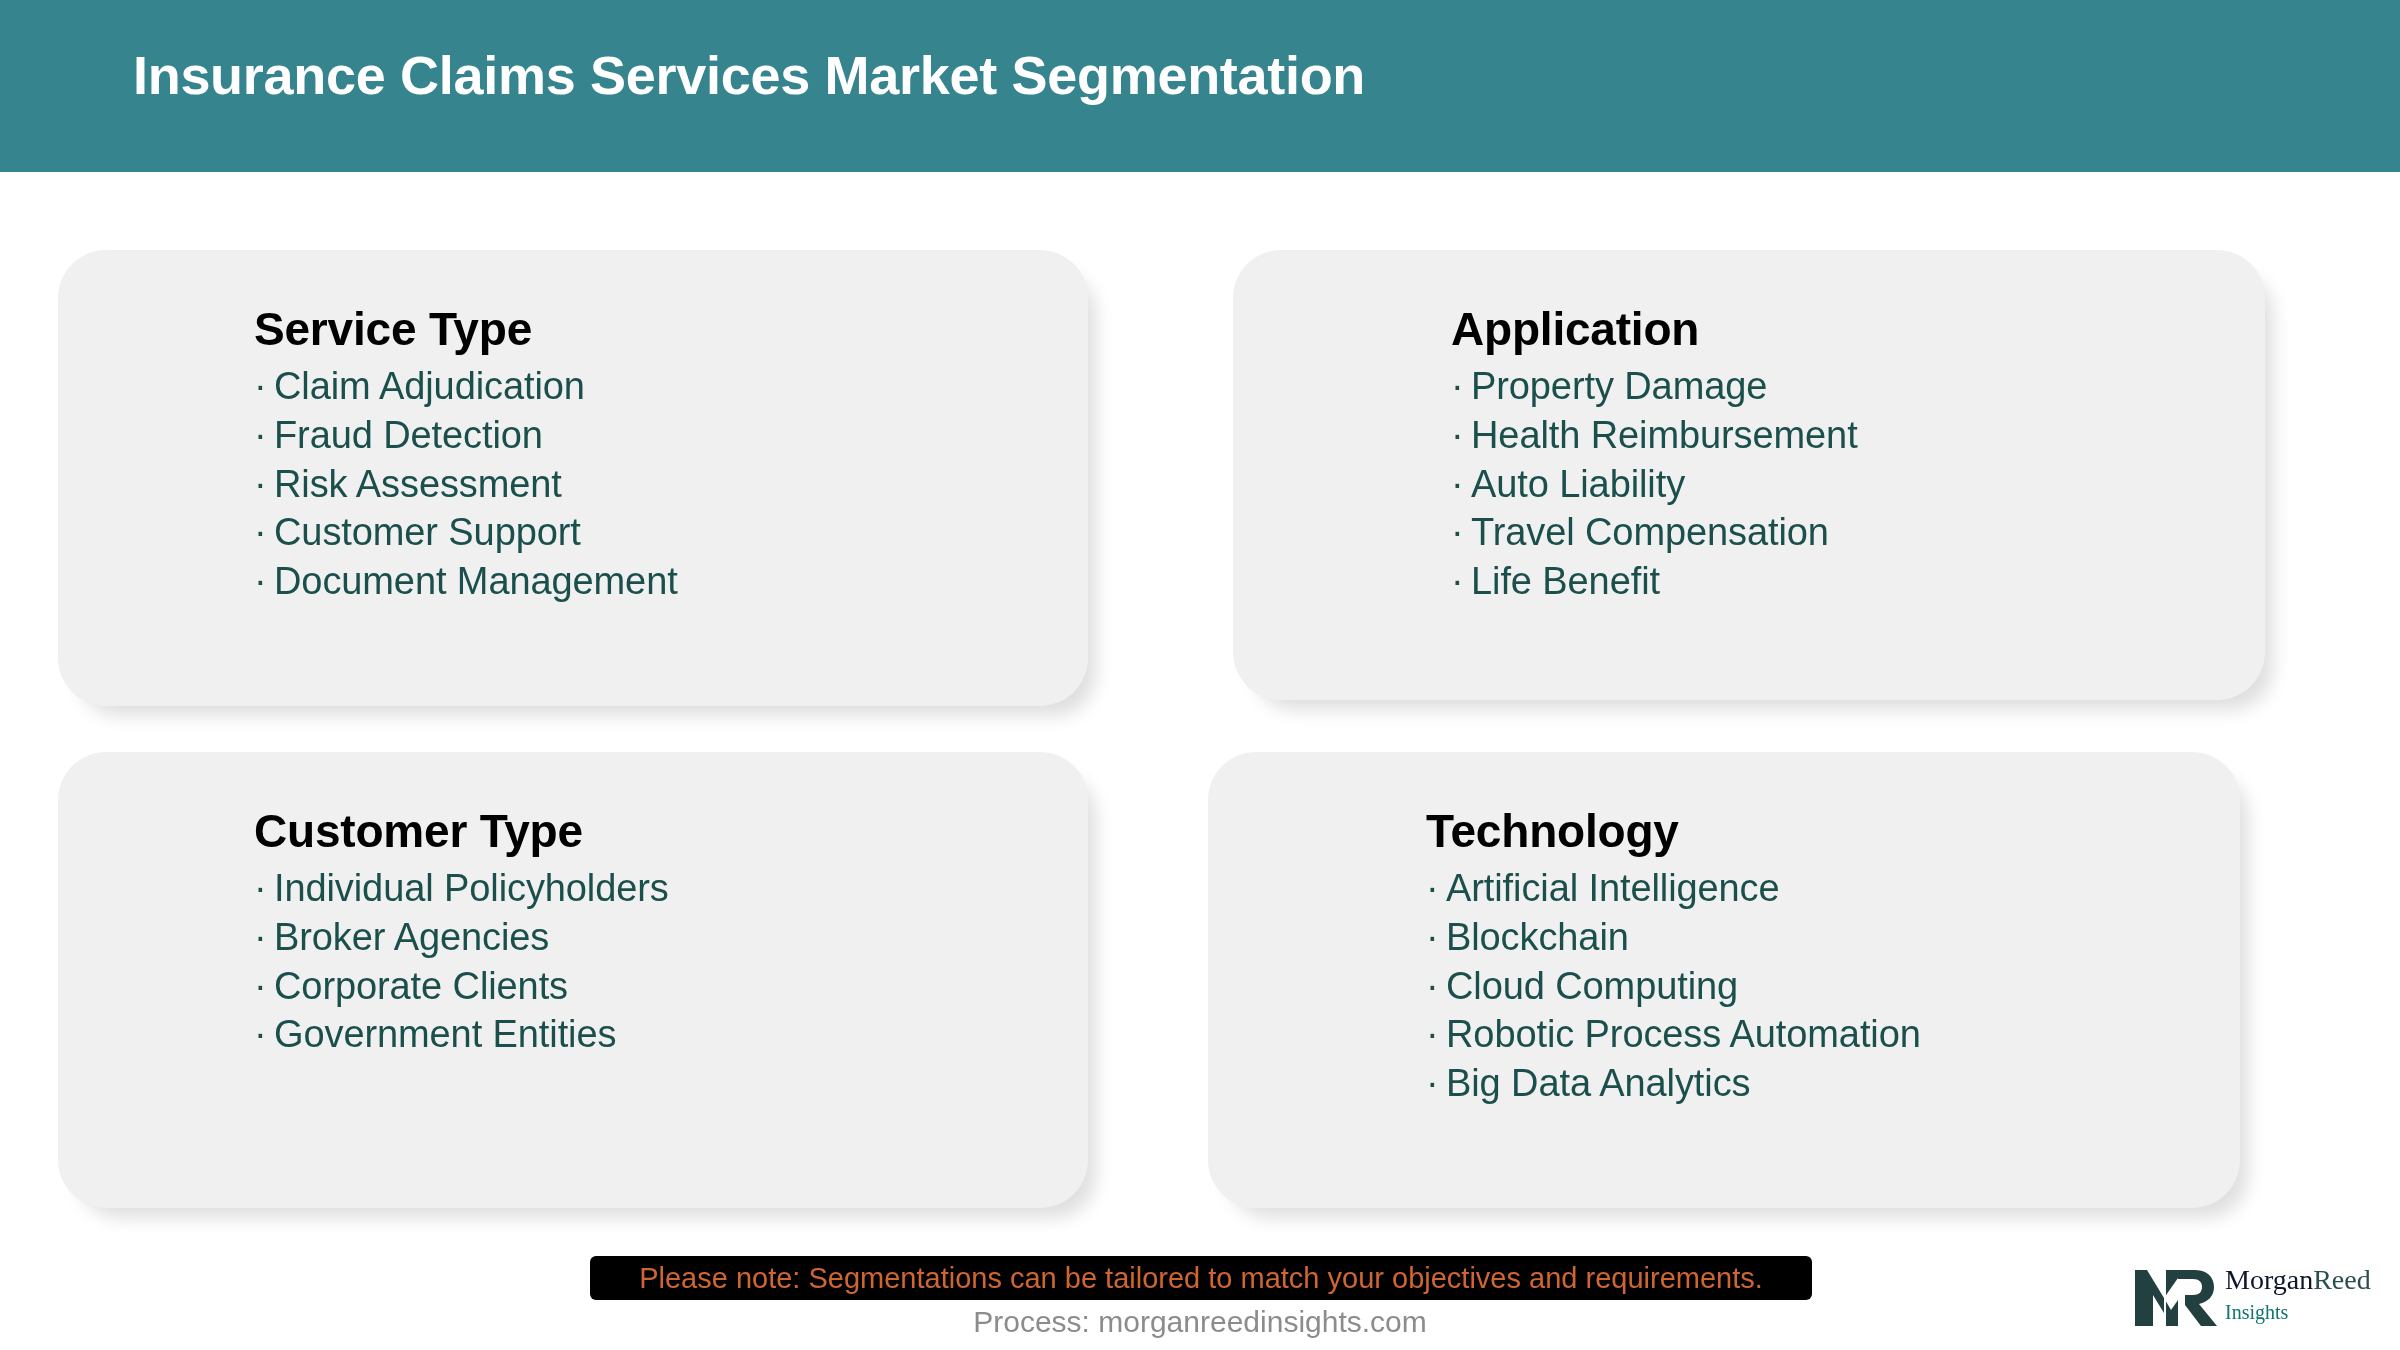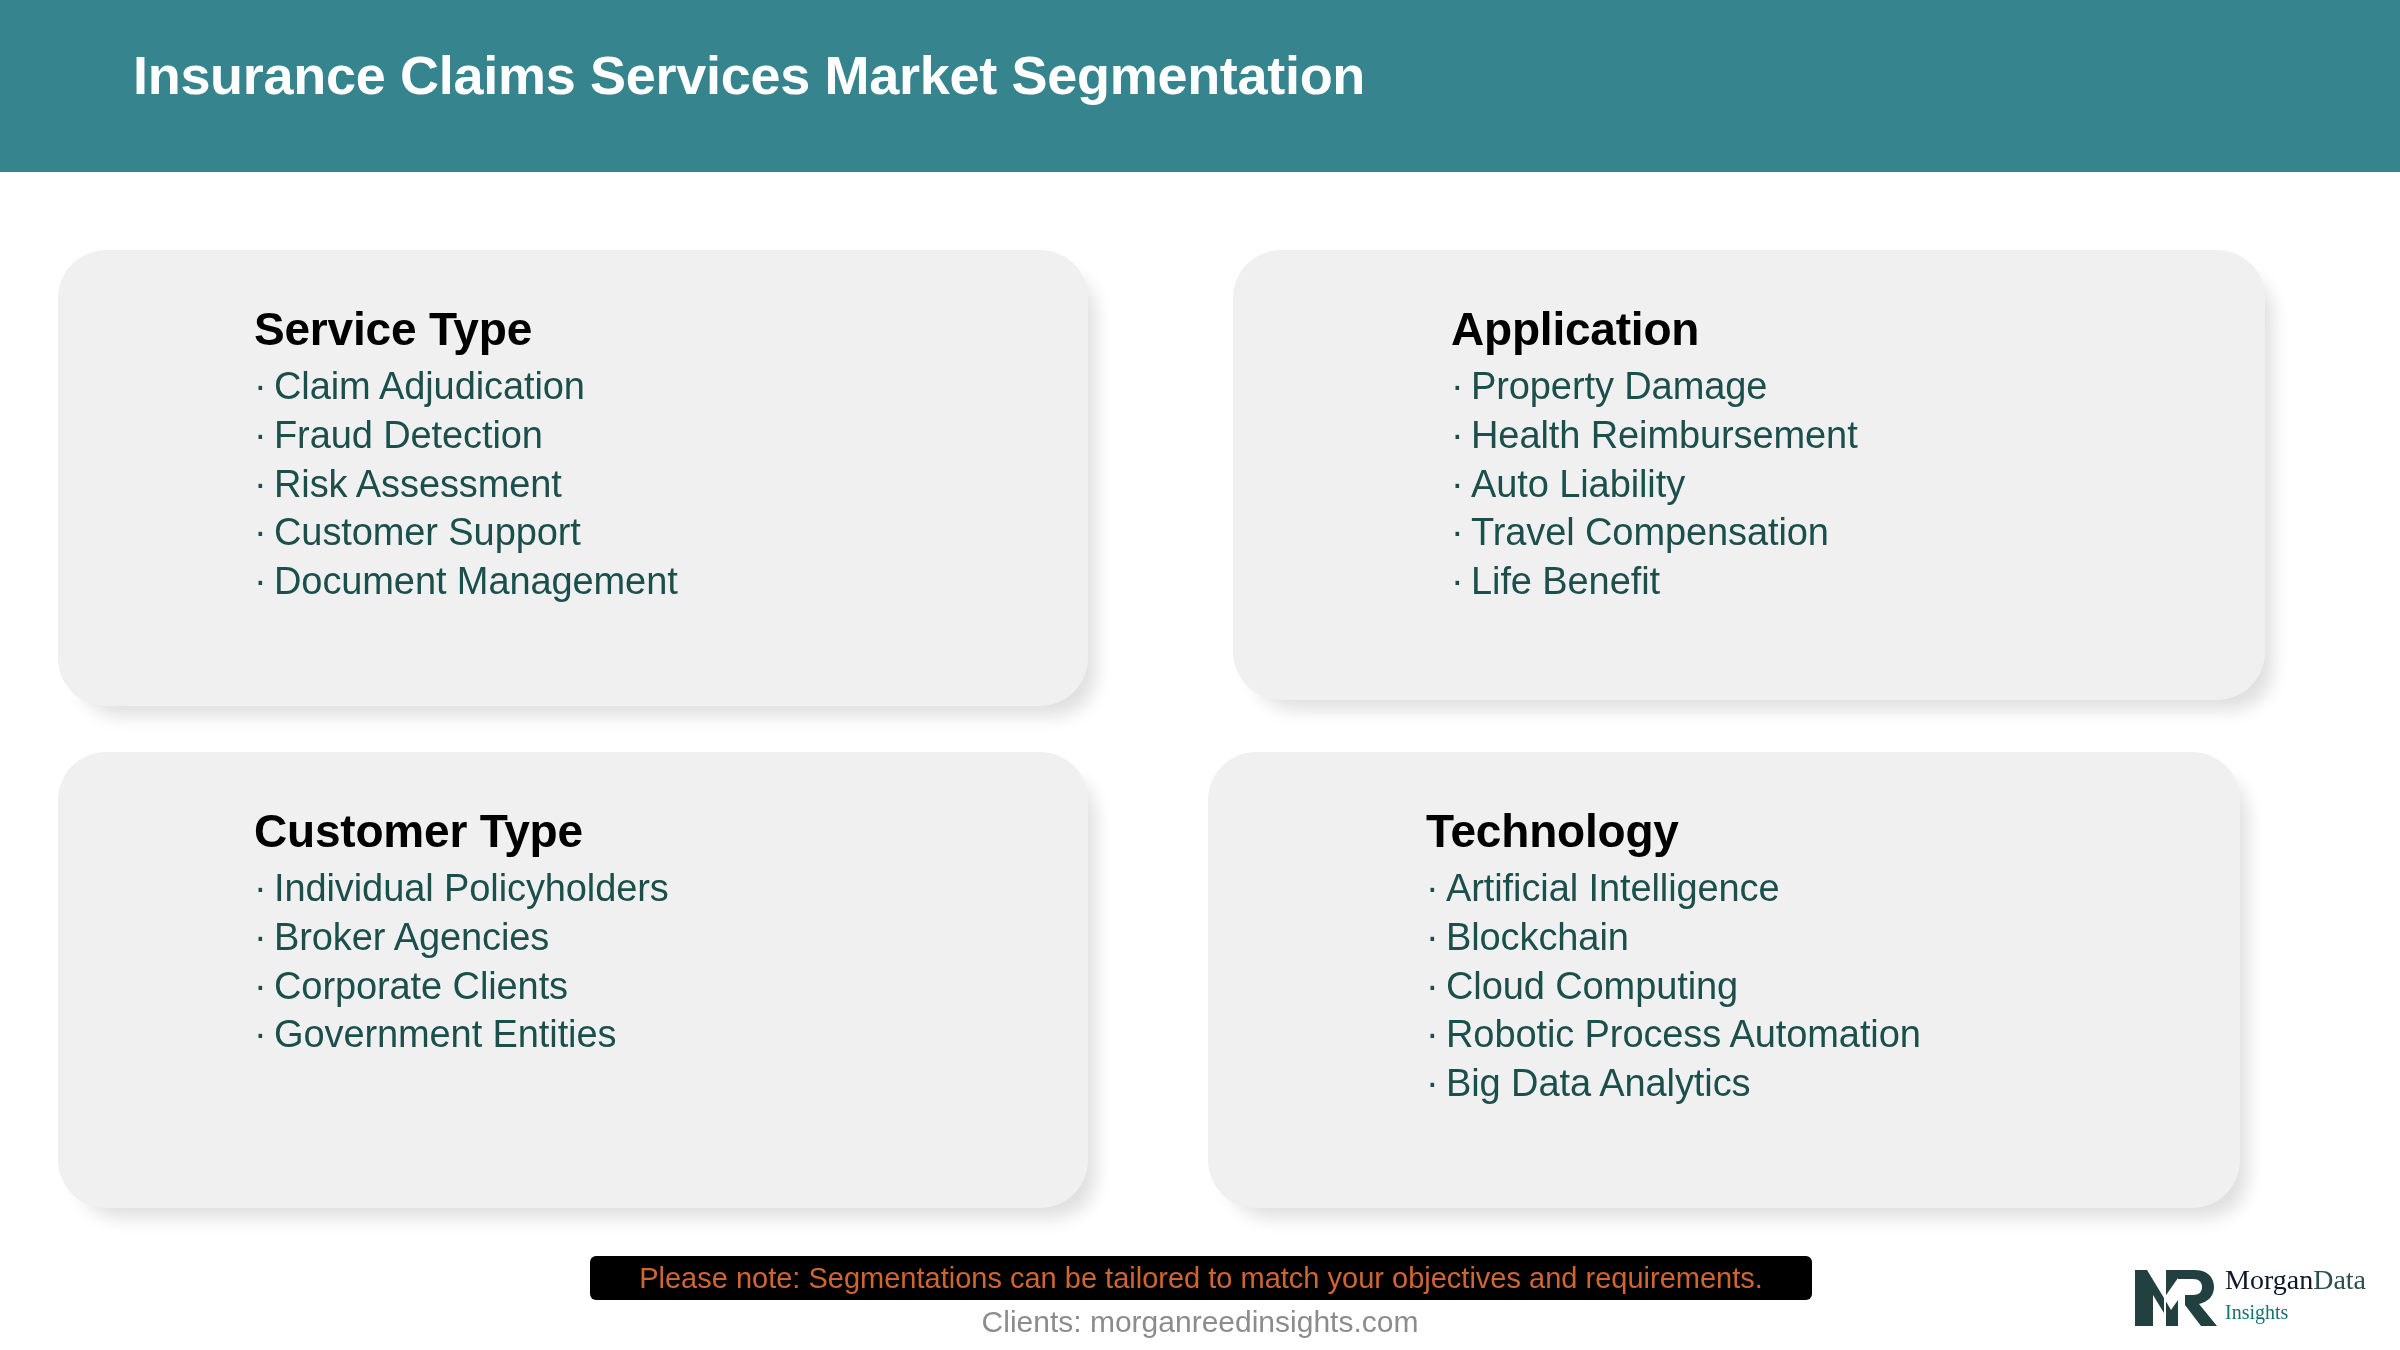--- a/index.html
+++ b/index.html
@@ -225,28 +225,28 @@
         <li><span class="bullet-dot">·</span><span>Big Data Analytics</span></li>
       </ul>
     </div>
   </div>
 
 </div>
 
 <div class="footer-note-pill">
   <div class="footer-note-text">Please note: Segmentations can be tailored to match your objectives and requirements.</div>
 </div>
-<div class="footer-source">Clients: morganreedinsights.com</div>
+<div class="footer-source">Process: morganreedinsights.com</div>
 
 <div class="logo-block">
   <div class="logo-mark">
     <svg width="88" height="62" viewBox="0 0 88 62" xmlns="http://www.w3.org/2000/svg">
       <path d="M2 60 L2 4 L14 4 L31 32 L31 47 L20 29 L20 60 Z" fill="#21403f"></path>
       <path d="M33 4 L45 4 L45 60 L33 60 L33 34 L33 4 Z" fill="#21403f"></path>
       <path d="M33 4 L62 4 C74 4 81 11 81 21 C81 30 75 36 66 38 L84 60 L68 60 L52 39 L52 29 L60 29 C66 29 69 26 69 21 C69 16 66 13 60 13 L45 13 L45 4 Z" fill="#21403f"></path>
       <path d="M31 32 L45 12 L45 34 L38 44 Z" fill="#ffffff"></path>
     </svg>
   </div>
   <div class="logo-wordmark">
-    <div class="logo-line1"><span class="lw-bold">Morgan</span><span class="lw-reg">Data</span></div>
+    <div class="logo-line1"><span class="lw-bold">Morgan</span><span class="lw-reg">Reed</span></div>
     <div class="logo-line2">Insights</div>
   </div>
 </div>
 
 </body></html>

